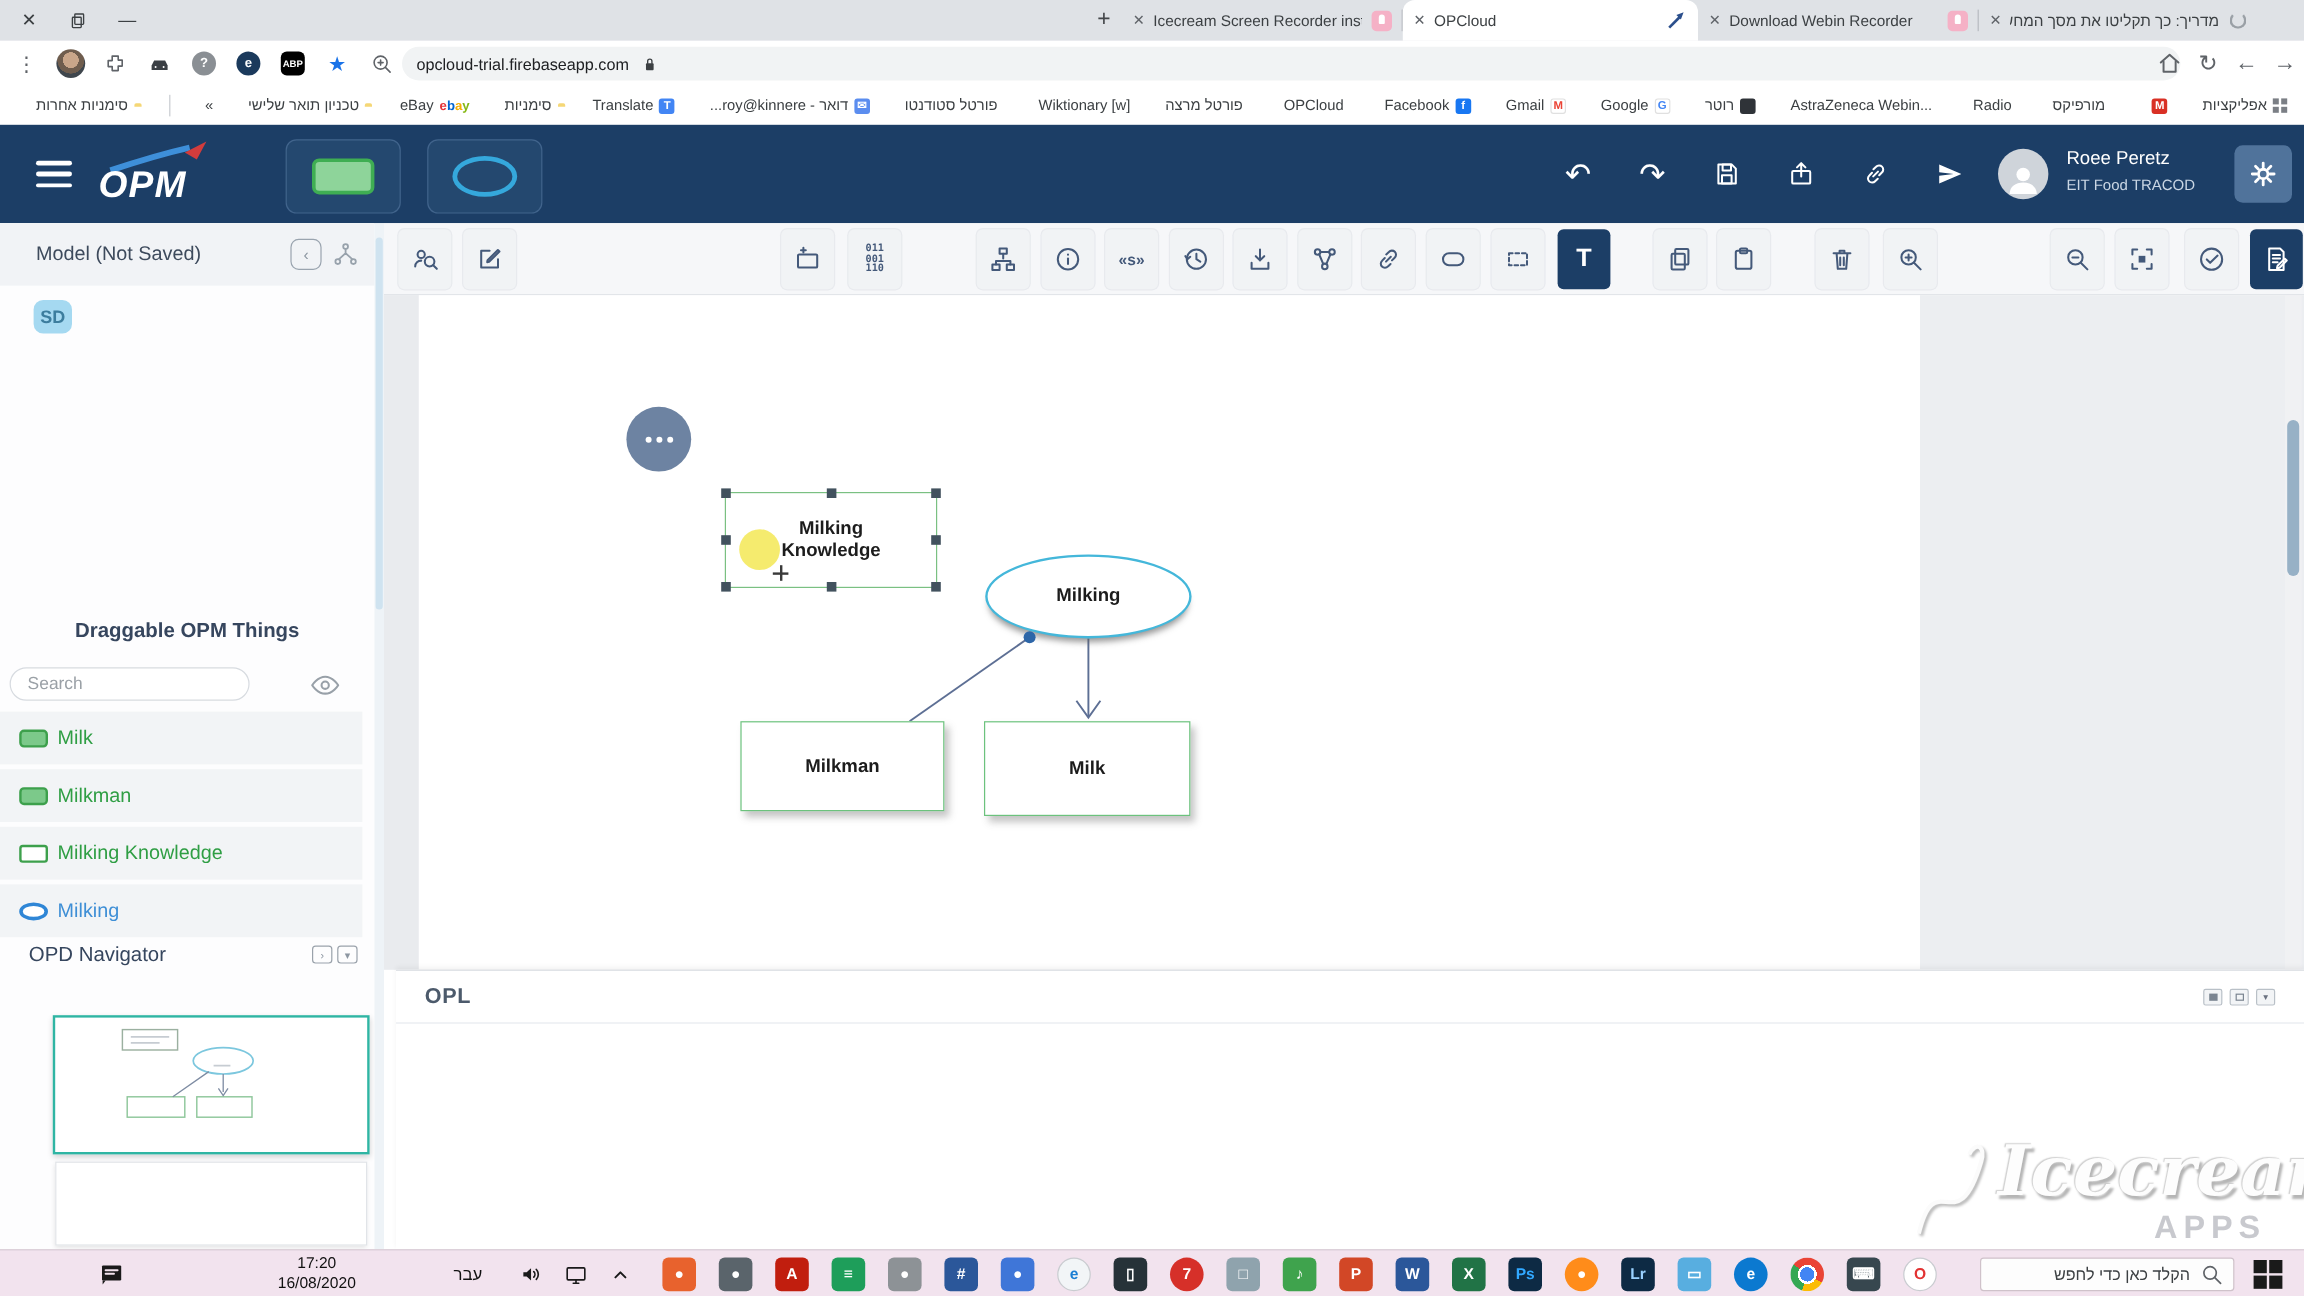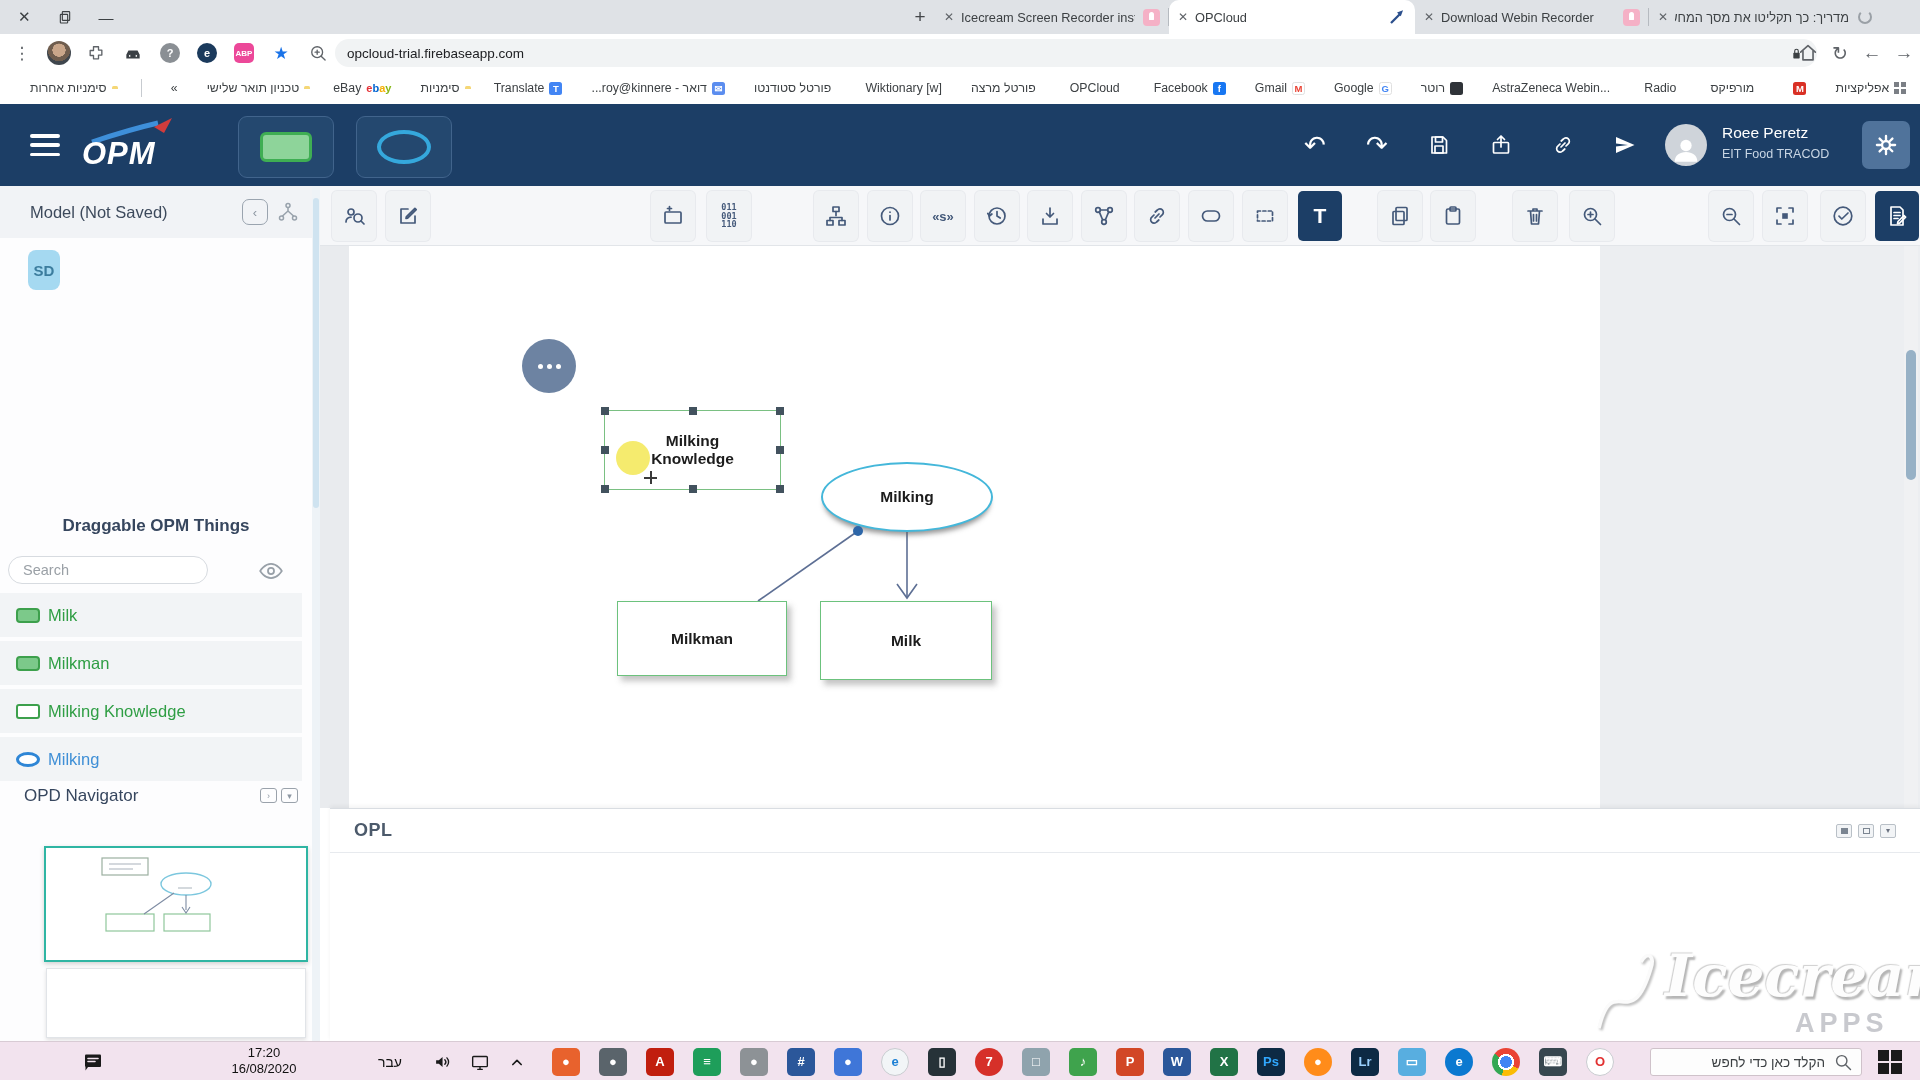--- a/index.html
+++ b/index.html
@@ -23,21 +23,21 @@
   .pinkfav { width:17px; height:17px; border-radius:4px; background:#f5b1c6; position:relative; }
   .pinkfav::after { content:""; position:absolute; left:6px; top:3px; width:5px; height:8px; background:#fff; border-radius:3px 3px 1px 1px; }
   .spin { width:14px; height:14px; border-radius:50%; border:2.2px solid #9aa0a6; border-top-color:transparent; }
 
   .addrbar { position:absolute; left:0; top:34px; width:1920px; height:38px; background:#fff; }
   .addr-left { position:absolute; left:10px; top:0; height:38px; display:flex; align-items:center; gap:13px; }
   .aico { width:24px; height:24px; display:flex; align-items:center; justify-content:center; font-size:15px; color:#5f6368; }
   .badge { width:20px; height:20px; border-radius:50%; display:flex; align-items:center; justify-content:center; font-size:11px; font-weight:bold; color:#fff; }
   .avatarph { width:24px; height:24px; border-radius:50%; background:radial-gradient(circle at 50% 38%, #c9a68a 0 34%, #6f5d4e 35% 58%, #3f464d 59%); }
   .star { color:#1a73e8; font-size:17px; }
-  .omnibox { position:absolute; left:335px; top:5px; width:1482px; height:28px; background:#f1f3f4; border-radius:14px; display:flex; align-items:center; justify-content:space-between; padding:0 12px; gap:9px; }
+  .omnibox { position:absolute; left:335px; top:5px; width:1482px; height:28px; background:#f1f3f4; border-radius:14px; display:flex; align-items:center; justify-content:flex-start; padding:0 12px; gap:9px; }
   .omnibox .url { font-size:13.5px; color:#202124; }
   .nav-right { position:absolute; right:4px; top:0; height:38px; display:flex; align-items:center; gap:8px; }
   .nav-right .aico { font-size:18px; }
 
   .bkbar { position:absolute; left:0; top:72px; width:1920px; height:32px; background:#fff; display:flex; align-items:center; justify-content:space-between; padding:0 14px 0 30px; }
   .bk { display:flex; align-items:center; gap:5px; font-size:12.3px; color:#3c4043; white-space:nowrap; }
   .bksep { width:1px; height:18px; background:#c7cbd0; }
   .folder { width:15px; height:11px; background:#f5d776; border-radius:1.5px; position:relative; }
   .folder::before { content:""; position:absolute; left:0; top:-2.5px; width:6px; height:3px; background:#f5d776; border-radius:1.5px 1.5px 0 0; }
   .dot { width:12px; height:12px; border-radius:50%; }
@@ -71,21 +71,21 @@
   .tool .quot { font-size:13px; font-weight:bold; }
   .tool .ttchar { font-size:21px; font-weight:bold; }
 
   
   .sidebar { position:absolute; left:0; top:186px; width:312px; height:855px; background:#fdfdfe; }
   .sb-scroll { position:absolute; left:312px; top:186px; width:8px; height:855px; background:#eef3f7; }
   .sb-scroll .th { position:absolute; left:1px; top:12px; width:6px; height:310px; background:#cfe3f0; border-radius:3px; }
   .sb-head { height:52px; background:#f1f3f6; display:flex; align-items:center; padding:0 12px 0 30px; }
   .sb-head .t { font-size:16.5px; font-weight:normal; color:#3d4a5c; flex:1; }
   .sb-collapse { width:26px; height:26px; border:1.6px solid #9aa4af; border-radius:7px; color:#8d97a2; font-size:13px; display:flex; align-items:center; justify-content:center; margin-right:8px; }
-  .sd-badge { position:absolute; left:28px; top:64px; width:32px; height:40px; background:#a5d9f1; border-radius:8px; color:#3c7d9e; font-size:15px; font-weight:bold; display:flex; align-items:center; justify-content:center; }
+  .sd-badge { position:absolute; left:28px; top:64px; width:32px; height:28px; background:#a5d9f1; border-radius:8px; color:#3c7d9e; font-size:15px; font-weight:bold; display:flex; align-items:center; justify-content:center; }
   .sb-sec { position:absolute; left:0; top:330px; width:312px; text-align:center; font-size:17px; font-weight:bold; color:#36465e; }
   .search-pill { position:absolute; left:8px; top:370px; width:200px; height:28px; border:1px solid #d7dbe0; border-radius:14px; background:#fff; padding:0 14px; font-size:14.5px; color:#444; outline:none; font-family:"Liberation Sans",sans-serif; }
   .search-pill::placeholder { color:#9aa0a6; }
   .sb-eye { position:absolute; left:258px; top:372px; color:#98a0a8; }
   .sb-item { position:absolute; left:0; width:302px; height:44px; background:#f2f4f6; display:flex; align-items:center; gap:8px; padding-left:16px; font-size:16.5px; }
   .shp-rf { width:24px; height:15px; border-radius:4px; background:#7cc98a; border:2px solid #3da04c; }
   .shp-ro { width:24px; height:15px; border-radius:3px; background:#fff; border:2px solid #3da04c; }
   .shp-el { width:24px; height:15px; border-radius:50%; background:#fff; border:3px solid #2f86d6; }
   .opd-title { position:absolute; left:24px; top:600px; font-size:17px; font-weight:normal; color:#36465e; }
   .opd-btns { position:absolute; left:260px; top:602px; display:flex; gap:4px; }
@@ -217,21 +217,21 @@
             <circle cx="16" cy="15.5" r="1.7" fill="#fff"></circle>
           </svg>
         </span>
         <span class="aico ic">
           <span class="badge" style="background:#8a8f94">?</span>
         </span>
         <span class="aico ic">
           <span class="badge" style="background:#1b3a5c">e</span>
         </span>
         <span class="aico ic">
-          <span class="badge" style="background:#ec4899;border-radius:5px;font-size:8px">ABP</span>
+          <span class="badge" style="background:#000000;border-radius:5px;font-size:8px">ABP</span>
         </span>
         <span class="aico ic">
           <span class="star">★</span>
         </span>
         <span class="aico ic">
           <svg width="20" height="20" viewBox="0 0 24 24" fill="none" stroke="#5f6368" stroke-width="1.6" stroke-linecap="round" stroke-linejoin="round">
             <circle cx="11" cy="11" r="6.5"></circle>
             <path d="M15.8 15.8L20.5 20.5M8.5 11h5M11 8.5v5"></path>
           </svg>
         </span>

